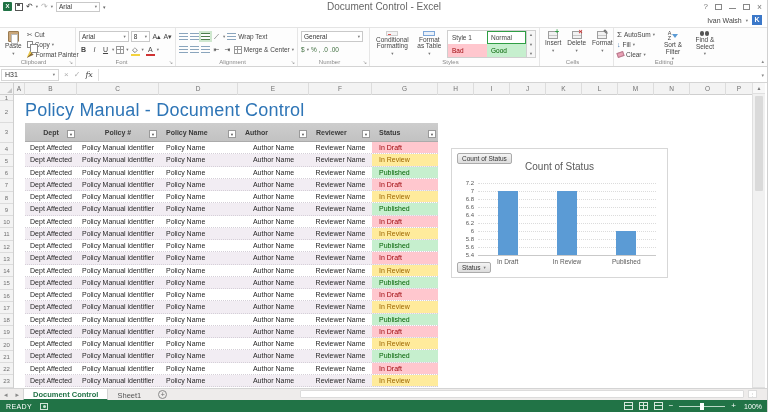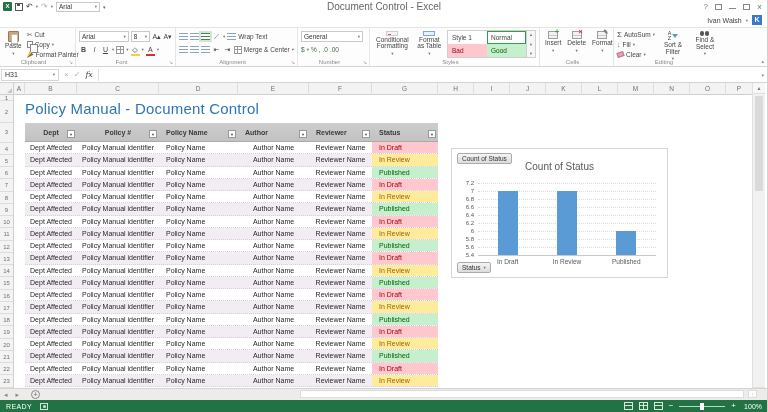--- a/index.html
+++ b/index.html
@@ -92,21 +92,21 @@
 
   
   .sheet{position:absolute;left:0;top:83px;width:768px;height:305px;background:#fff;}
   .corner{position:absolute;left:0;top:0;width:14px;height:12px;background:#f3f3f3;border-right:1px solid #cfcfcf;border-bottom:1px solid #cfcfcf;}
   .corner::after{content:"";position:absolute;right:1px;bottom:1px;border-left:5px solid transparent;border-bottom:5px solid #c7c7c7;}
   .colheads{position:absolute;left:14px;top:0;height:12px;display:flex;background:#f3f3f3;border-bottom:1px solid #cfcfcf;}
   .colh{height:12px;border-right:1px solid #dcdcdc;font-size:6.5px;color:#707070;text-align:center;line-height:12px;}
   .rowheads{position:absolute;left:0;top:12px;width:14px;height:293px;background:#f3f3f3;border-right:1px solid #cfcfcf;overflow:hidden;}
   .rowh{border-bottom:1px solid #dcdcdc;font-size:6px;color:#707070;text-align:center;overflow:hidden;}
   .gridarea{position:absolute;left:14px;top:12px;width:739px;height:293px;background:#fff;overflow:hidden;}
-  .sheet-title{position:absolute;left:11px;top:5px;font-size:15px;color:#2e75b6;letter-spacing:.2px;}
+  .sheet-title{position:absolute;left:11px;top:5px;font-size:18px;color:#2e75b6;letter-spacing:.2px;}
 
   
   .ptable{position:absolute;left:11px;top:28px;width:413px;}
   .thead{display:flex;height:19px;background:linear-gradient(#cdcdcd,#c2c2c2);border-bottom:1px solid #ababab;}
   .th{position:relative;font-size:7px;font-weight:bold;color:#3a3a3a;display:flex;align-items:center;}
   .th.center{justify-content:center;}
   .th.left{padding-left:7px;}
   .filterbtn{position:absolute;right:2px;bottom:3px;width:8px;height:8px;background:#fff;border:1px solid #9a9a9a;font-size:4px;color:#555;text-align:center;line-height:7px;}
   .trow{display:flex;height:12.25px;border-bottom:1px dotted #d5cfd8;background:#fff;}
   .trow.band{background:#f2edf3;}
@@ -684,20 +684,24 @@
 
     <div class="vscroll">
       <div class="vs-up">▲</div>
       <div class="vs-thumb"></div>
     </div>
   </div>
 
   <div class="tabbar">
     <span class="nav-ar">◂</span>
     <span class="nav-ar">▸</span>
+    <span style="display:flex;height:100%;">
+        <div class="stab on">Document Control</div>
+        <div class="stab">Sheet1</div>
+      </span>
     <span class="addsheet">+</span>
   </div>
   <div class="hscroll"></div>
   <div class="hs-btn">⋮</div>
 
   <div class="statusbar">
     <span class="ready">READY</span>
     <span class="macro-ic"></span>
     <div class="sb-right">
       <span class="view-ic"></span>

